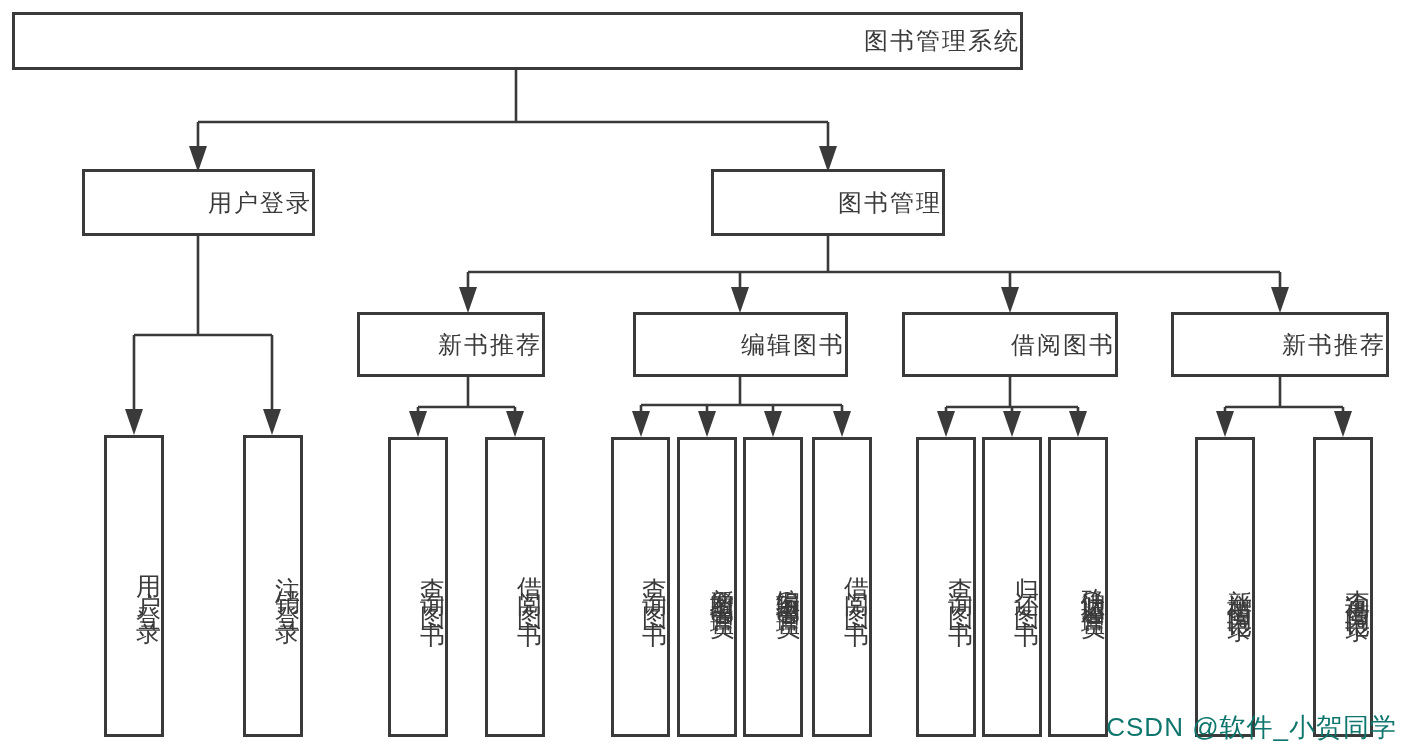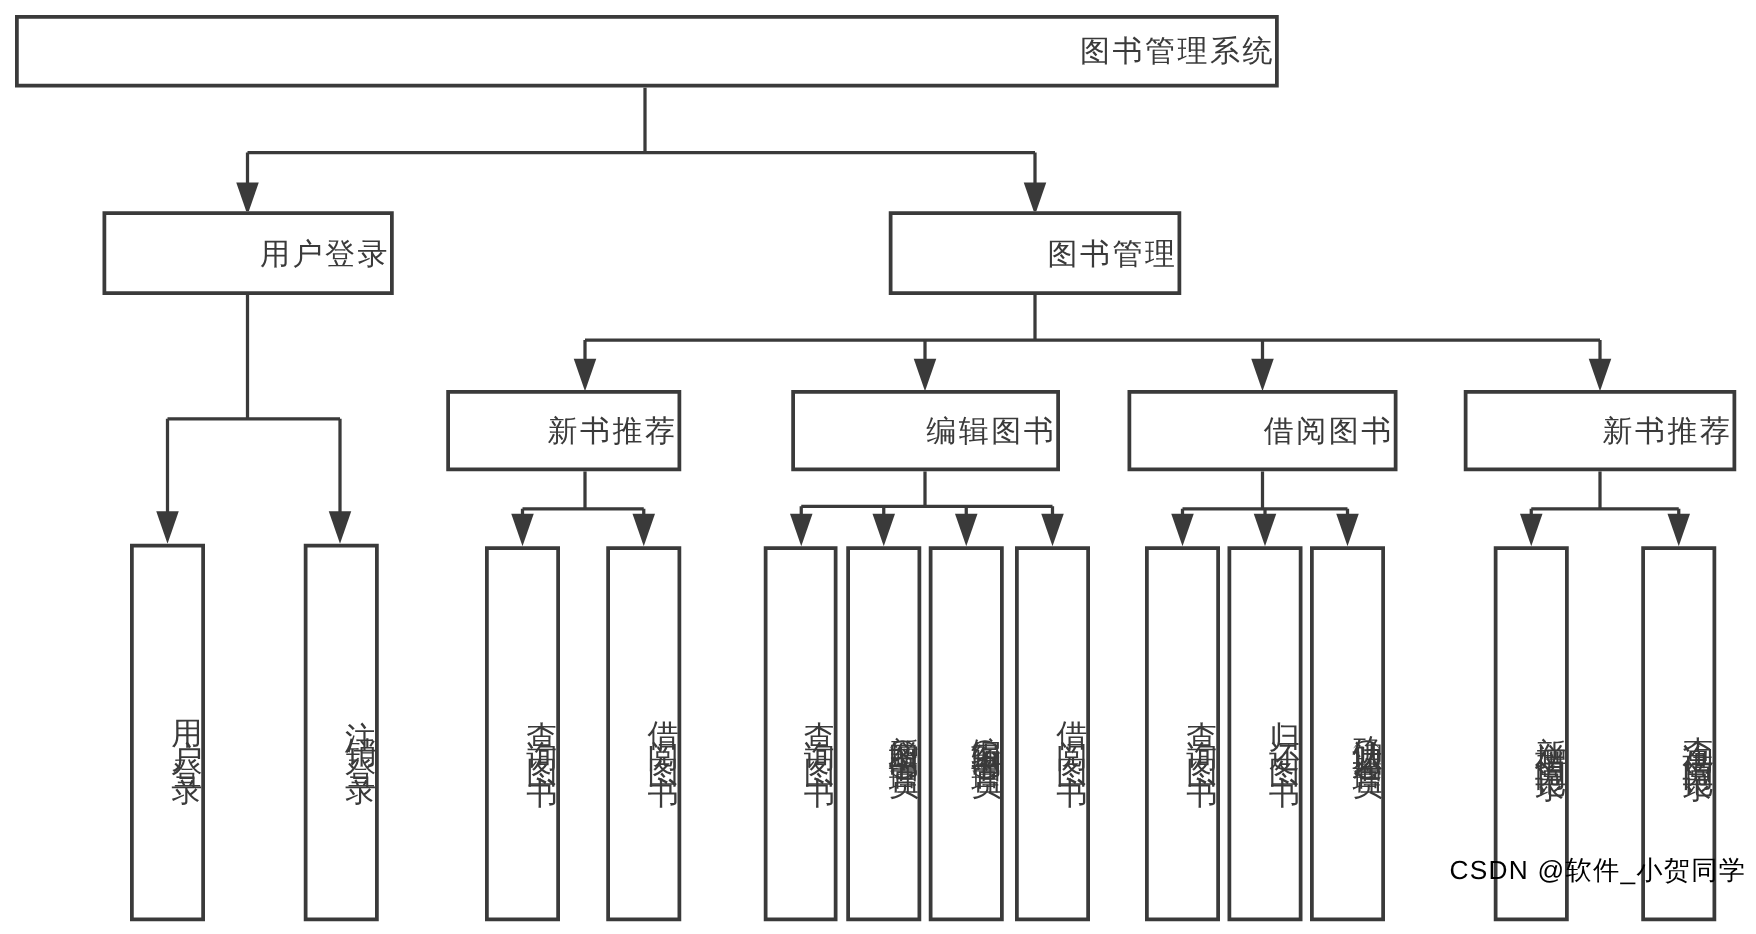--- a/index.html
+++ b/index.html
@@ -26,23 +26,23 @@
     writing-mode:vertical-rl;
     font-size:25px;color:#3a3a3a;
     letter-spacing:15px;
     line-height:1;
     white-space:nowrap;
   }
   .len6 .vtext{letter-spacing:6px;}
   .len10 .vtext{font-size:24px;letter-spacing:4px;}
   #watermark{
     position:absolute;
-    right:8px;top:682px;
-    font-size:21px;
-    color:#000000;
+    right:8px;top:710px;
+    font-size:26px;
+    color:#0f766e;
     letter-spacing:1px;
     white-space:nowrap;
     z-index:5;
   }
 </style>
 </head>
 <body>
 
 <div id="canvas">
 

